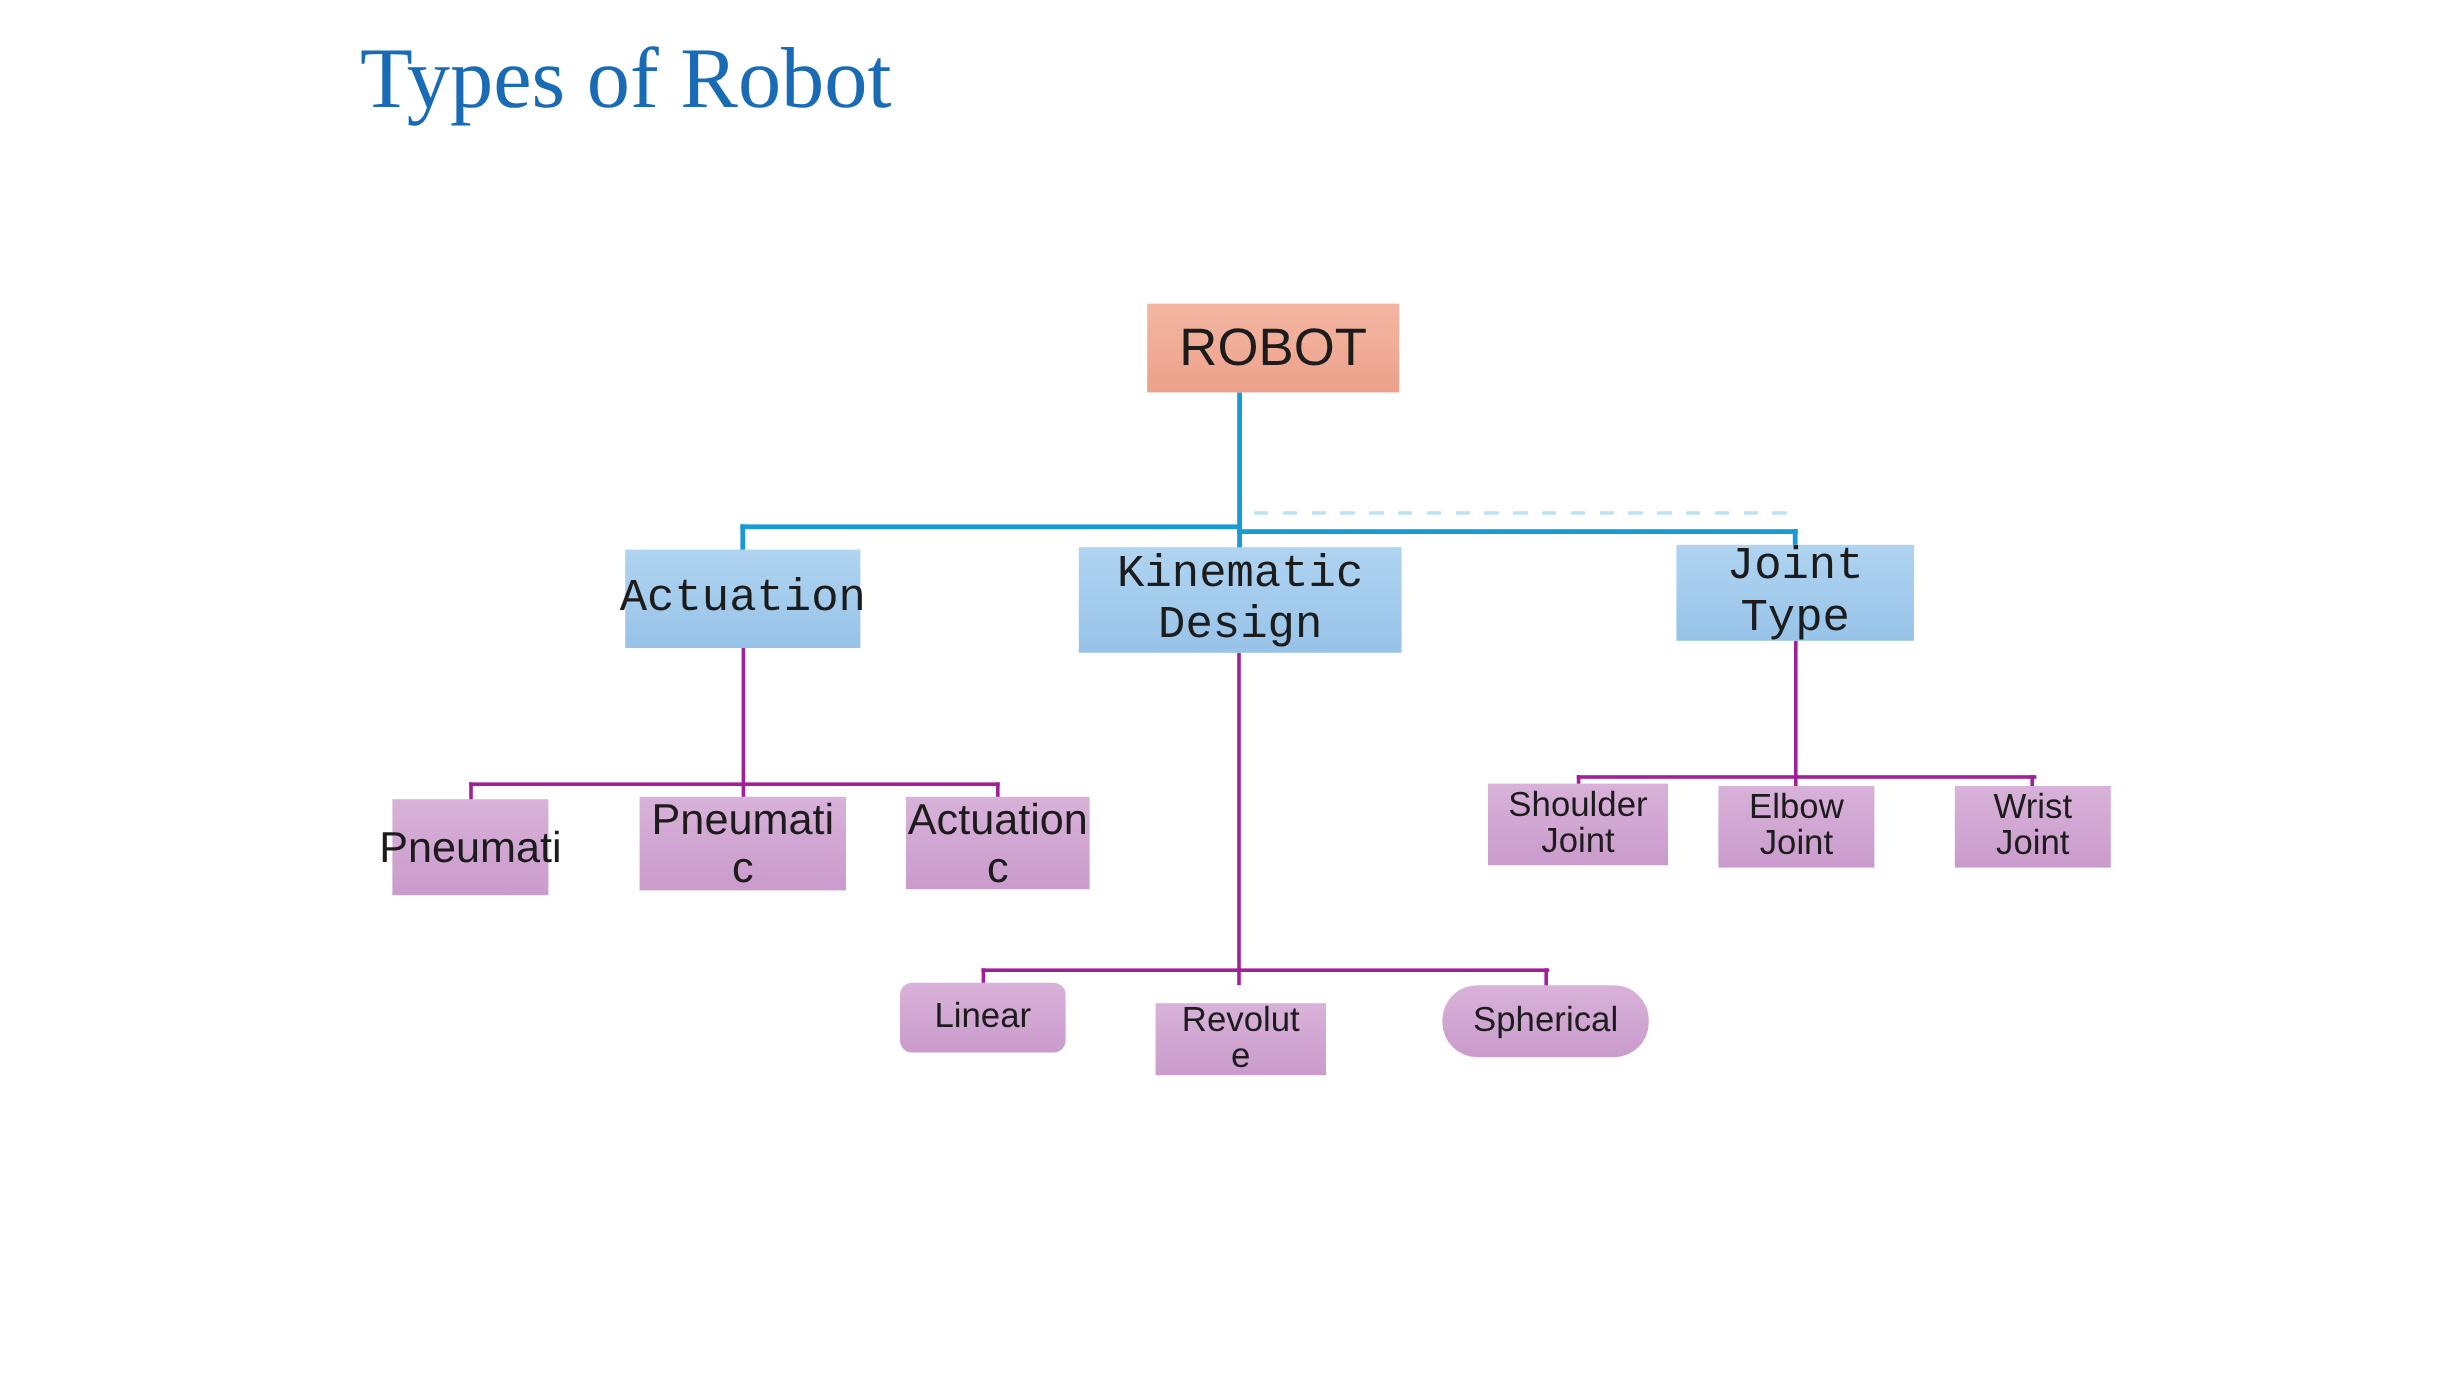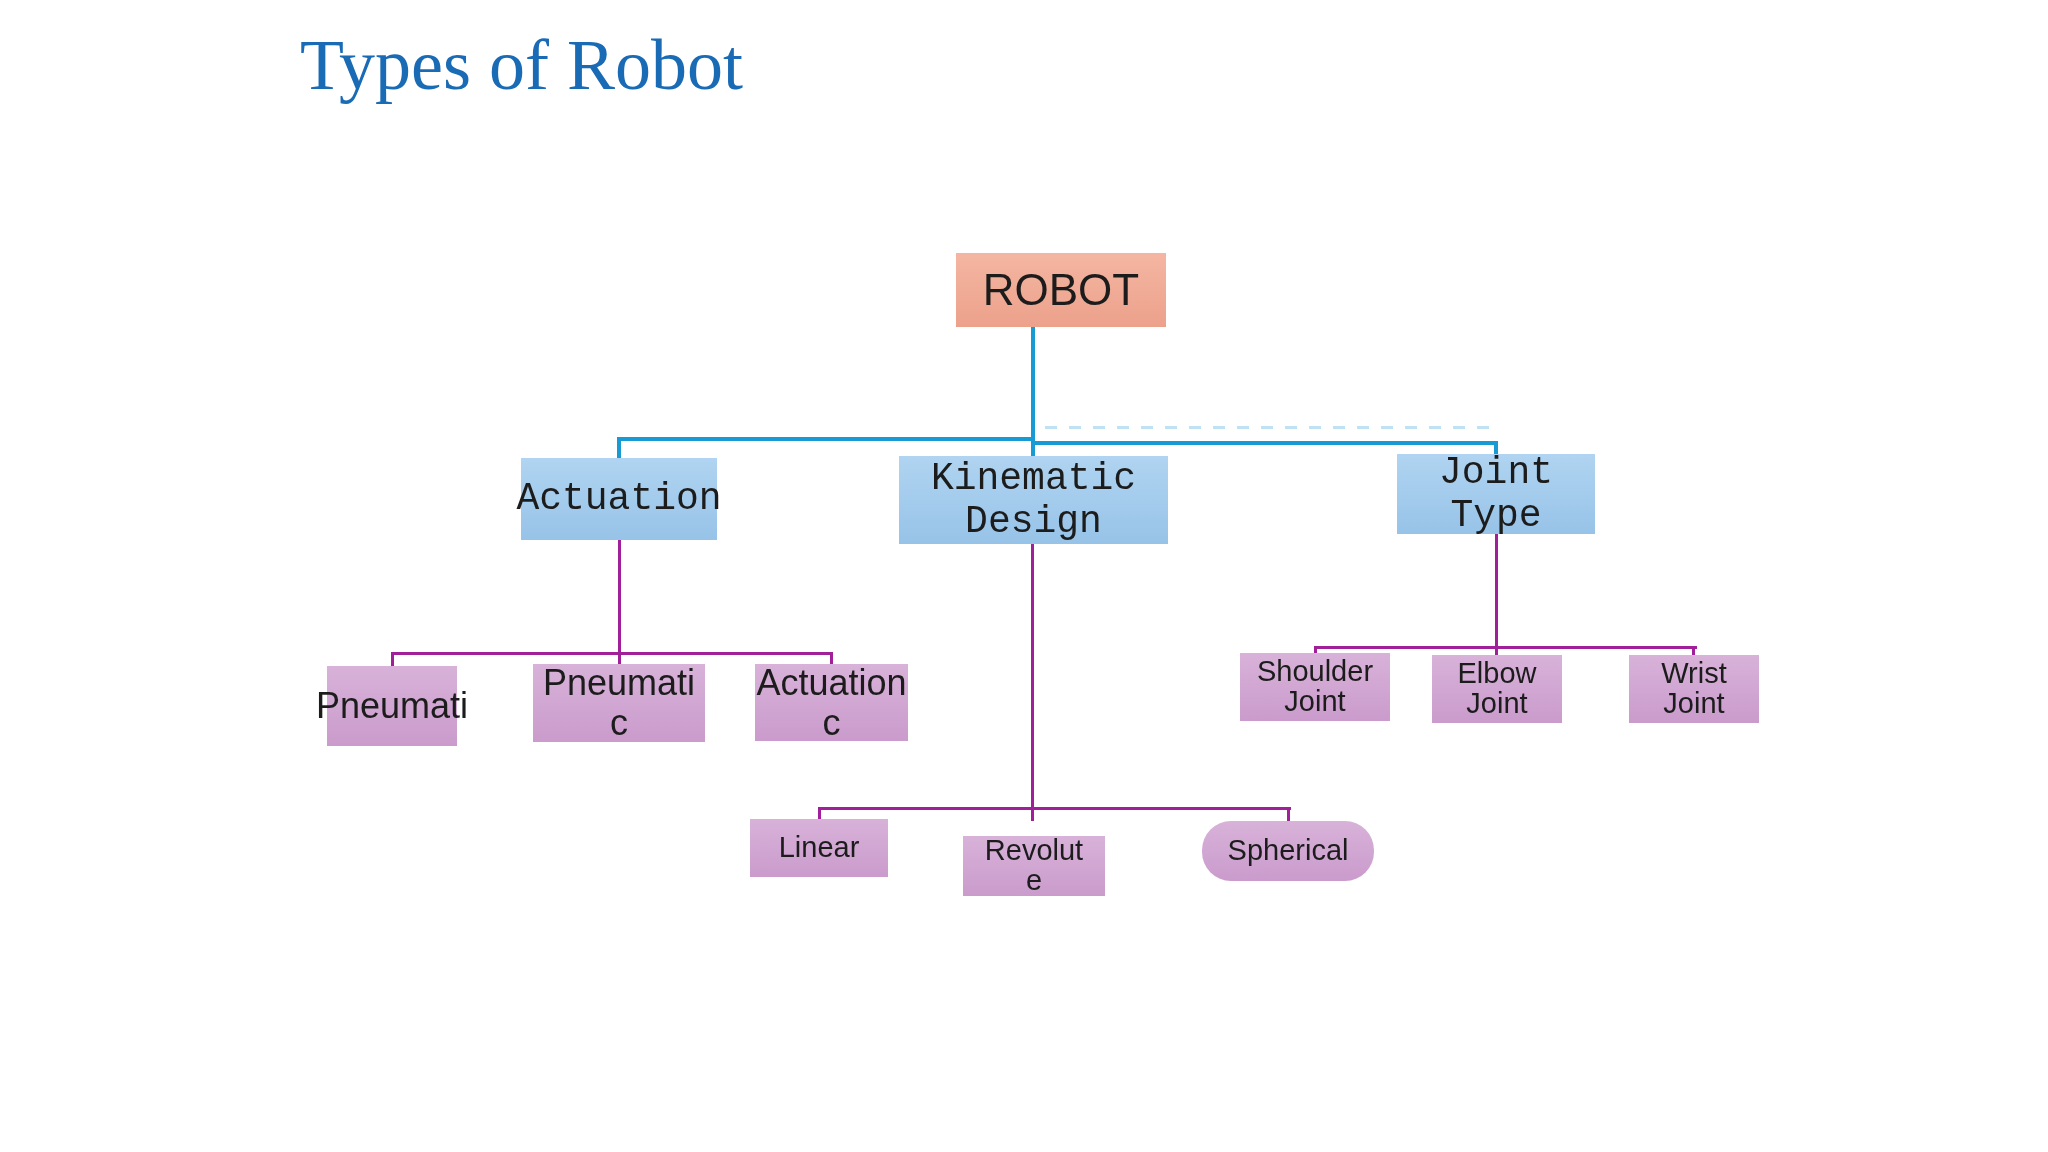--- a/index.html
+++ b/index.html
@@ -37,21 +37,21 @@
     background:repeating-linear-gradient(90deg,var(--connector-blue,#189ad5) 0 12px,transparent 12px 24px);
   }
   
   #n-robot     {left:928px; top:253px; width:210px; height:74px;margin-left:28px;}
   #n-actuation {left:521px; top:458px; width:196px; height:82px;}
   #n-kinematic {left:899px; top:456px; width:269px; height:88px;}
   #n-jointtype {left:1397px;top:454px; width:198px; height:80px;}
   #n-electric  {left:327px; top:666px; width:130px; height:80px;}
   #n-pneumatic {left:533px; top:664px; width:172px; height:78px;}
   #n-hydraulic {left:755px; top:664px; width:153px; height:77px;}
-  #n-linear    {left:750px; top:819px; width:138px; height:58px;}
+  #n-linear    {left:750px; top:819px; width:138px; height:58px;border-radius:10px;}
   #n-revolute  {left:963px; top:819px; width:142px; height:60px;margin-top:17px;}
   #n-spherical {left:1202px;top:821px; width:172px; height:60px;border-radius:29px;}
   #n-shoulder  {left:1240px;top:653px; width:150px; height:68px;}
   #n-elbow     {left:1432px;top:655px; width:130px; height:68px;}
   #n-wrist     {left:1629px;top:655px; width:130px; height:68px;}
   
   #c-root-v   {left:1031px;top:327px;width:4px;height:131px;}
   #c-top-hl   {left:617px; top:437px;width:418px;height:4px;}
   #c-top-hr   {left:1031px;top:441px;width:467px;height:4px;}
   #c-act-stub {left:617px; top:437px;width:4px;height:23px;}

